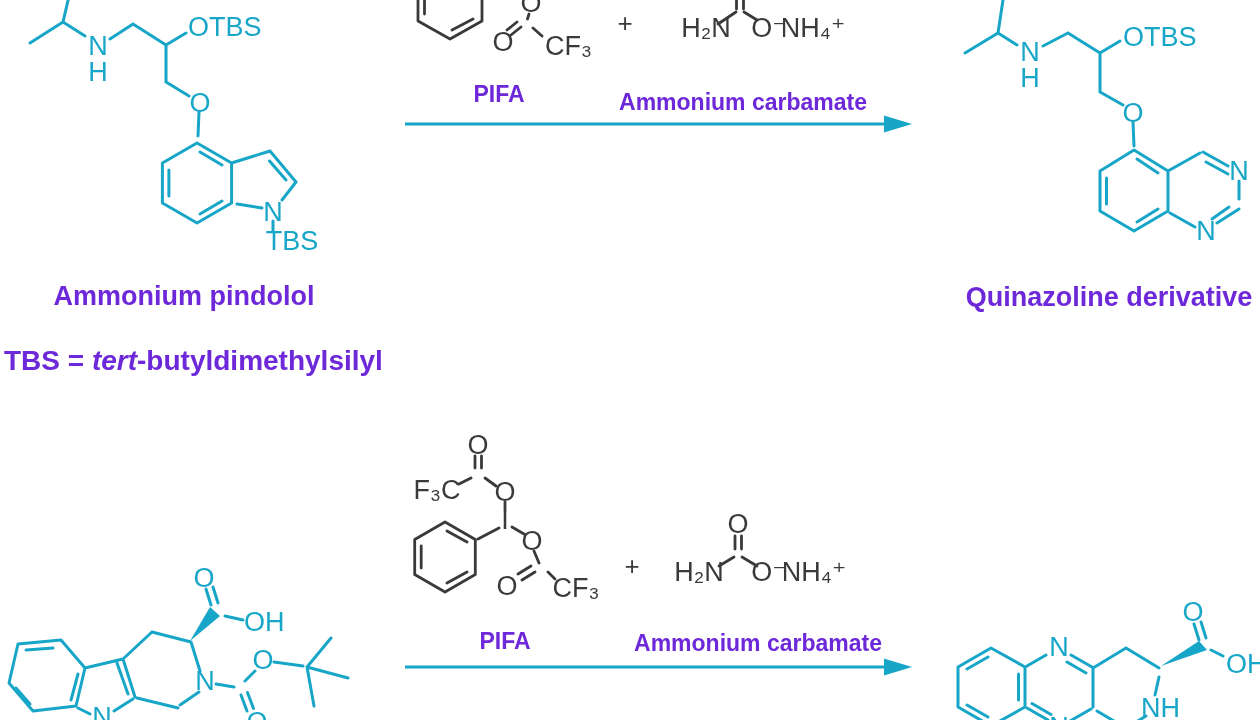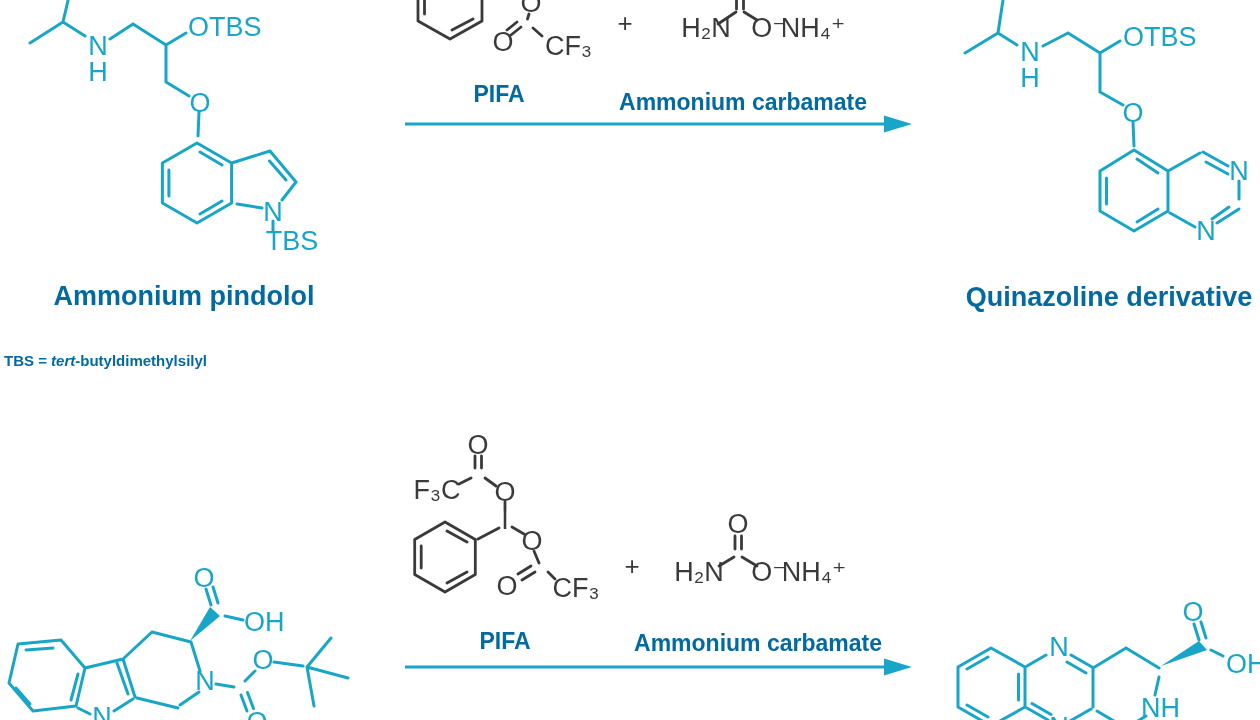--- a/index.html
+++ b/index.html
@@ -12,25 +12,25 @@
   .teal .bond{stroke:#17a6c7;stroke-width:3;}
   .black .bond{stroke:#3a3a39;stroke-width:2.8;}
   .teal .wedge{fill:#17a6c7;stroke:none;}
   text.atom{font-family:"Liberation Sans","DejaVu Sans",sans-serif;font-size:27px;}
   .teal text.atom{fill:#17a6c7;}
   .black text.atom{fill:#3a3a39;}
   .mid{text-anchor:middle;}
   .start{text-anchor:start;}
   .arrow-line{stroke:#17a6c7;stroke-width:3.2;fill:none;}
   .arrow-head{fill:#17a6c7;stroke:none;}
-  .lbl{position:absolute;color:#0369a1;font-weight:bold;}
+  .lbl{position:absolute;color:#6d28d9;font-weight:bold;}
   .name-lbl{font-size:27px;line-height:30px;text-align:center;}
   .reagent-lbl{font-size:23px;line-height:26px;text-align:center;}
   .plus-lbl{font-weight:normal;font-size:26px;line-height:28px;text-align:center;color:#3a3a39;}
-  #tbs-legend{font-size:15px;line-height:27px;}
+  #tbs-legend{font-size:28px;line-height:27px;}
   #tbs-legend .it{font-style:italic;}
 </style>
 </head>
 <body>
 
 <div id="stage">
 
   <svg id="scheme-svg" width="1260" height="720" viewBox="0 0 1260 720">
 
     <g class="teal">

